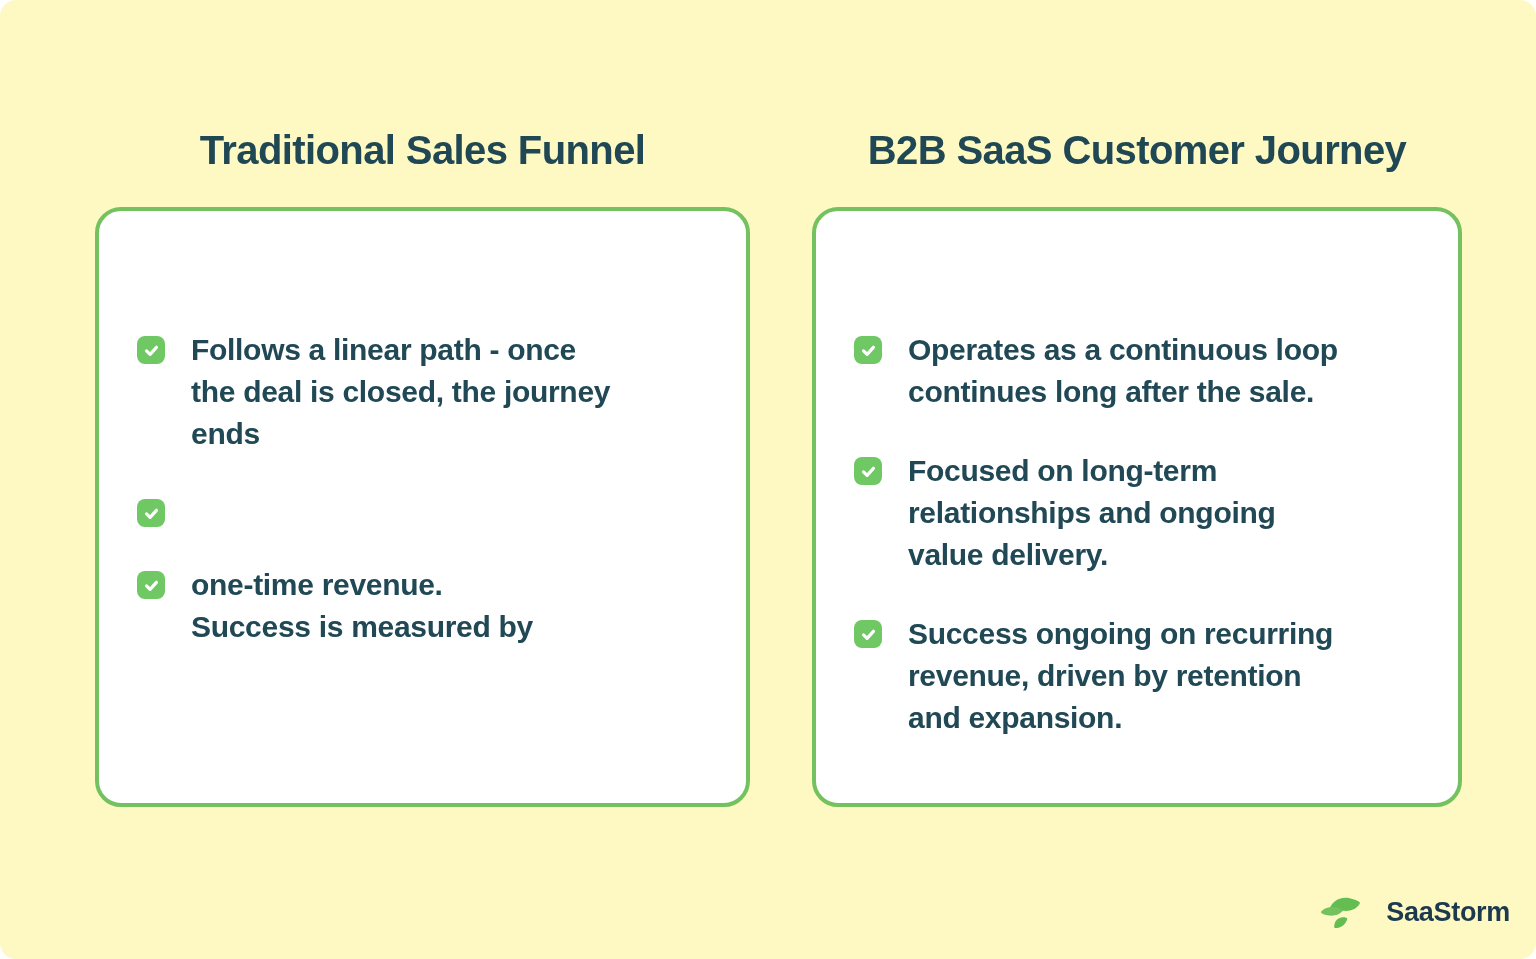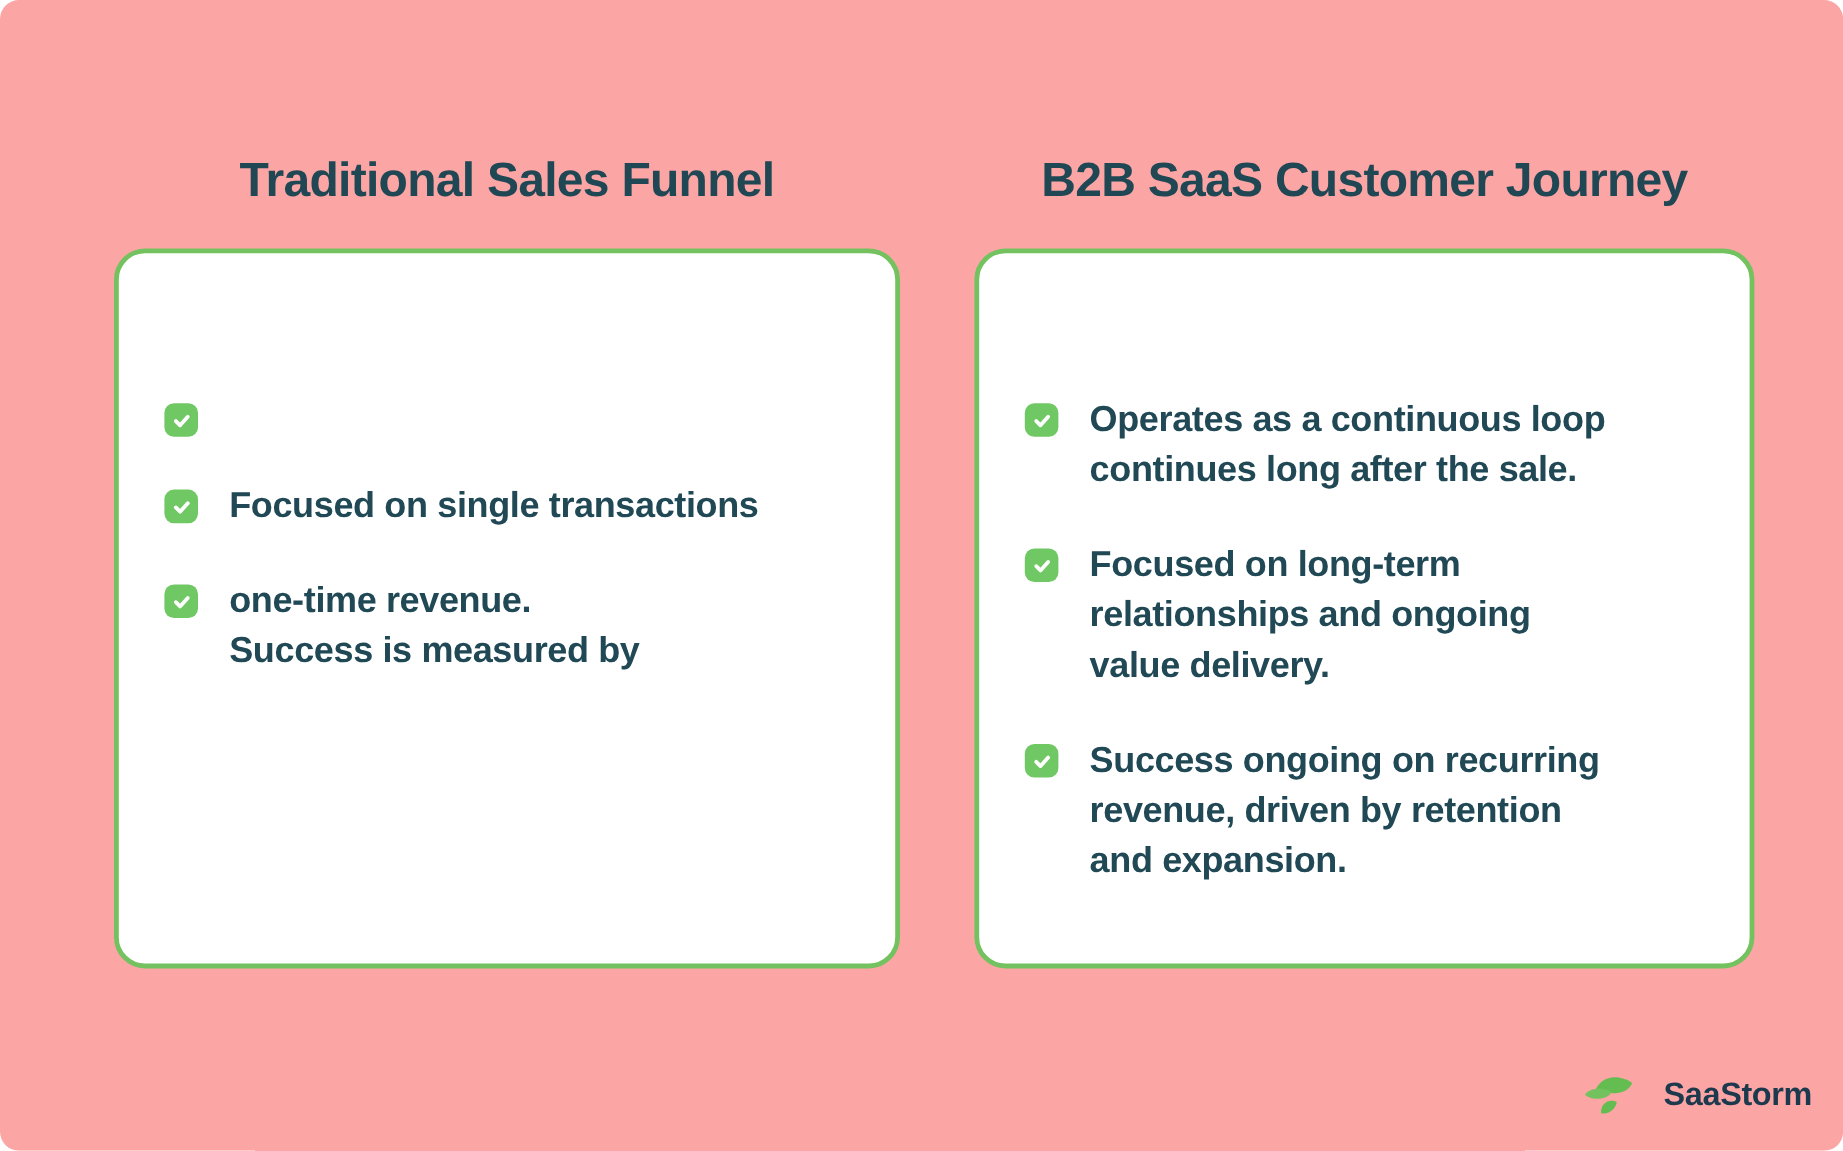--- a/index.html
+++ b/index.html
@@ -5,21 +5,21 @@
   html, body {
     margin: 0;
     padding: 0;
     background: #ffffff;
     font-family: "Liberation Sans", "DejaVu Sans", sans-serif;
   }
   .canvas {
     position: relative;
     width: 1536px;
     height: 959px;
-    background: #fca5a5;
+    background: #fef9c3;
     border-radius: 16px;
     overflow: hidden;
   }
   .col {
     position: absolute;
     top: 128px;
   }
   .col-left  { left: 95px;  width: 655px; }
   .col-right { left: 812px; width: 650px; }
   .panel-title {
@@ -89,31 +89,33 @@
   <div class="col col-left">
     <h2 class="panel-title">Traditional Sales Funnel</h2>
     <div class="card">
 
       <div class="item">
         <span class="check">
           <svg width="17" height="17" viewBox="0 0 24 24">
               <path d="M5 12.5 L10 17.5 L19 7.5" stroke="#ffffff" stroke-width="4.5" fill="none" stroke-linecap="round" stroke-linejoin="round"></path>
             </svg>
         </span>
+        <div class="item-text">
+          <div class="item-line">Follows a linear path - once</div>
+          <div class="item-line">the deal is closed, the journey</div>
+          <div class="item-line">ends</div>
+        </div>
       </div>
 
       <div class="item">
         <span class="check">
           <svg width="17" height="17" viewBox="0 0 24 24">
               <path d="M5 12.5 L10 17.5 L19 7.5" stroke="#ffffff" stroke-width="4.5" fill="none" stroke-linecap="round" stroke-linejoin="round"></path>
             </svg>
         </span>
-        <div class="item-text">
-          <div class="item-line">Focused on single transactions</div>
-        </div>
       </div>
 
       <div class="item">
         <span class="check">
           <svg width="17" height="17" viewBox="0 0 24 24">
               <path d="M5 12.5 L10 17.5 L19 7.5" stroke="#ffffff" stroke-width="4.5" fill="none" stroke-linecap="round" stroke-linejoin="round"></path>
             </svg>
         </span>
         <div class="item-text">
           <div class="item-line">one-time revenue.</div>

